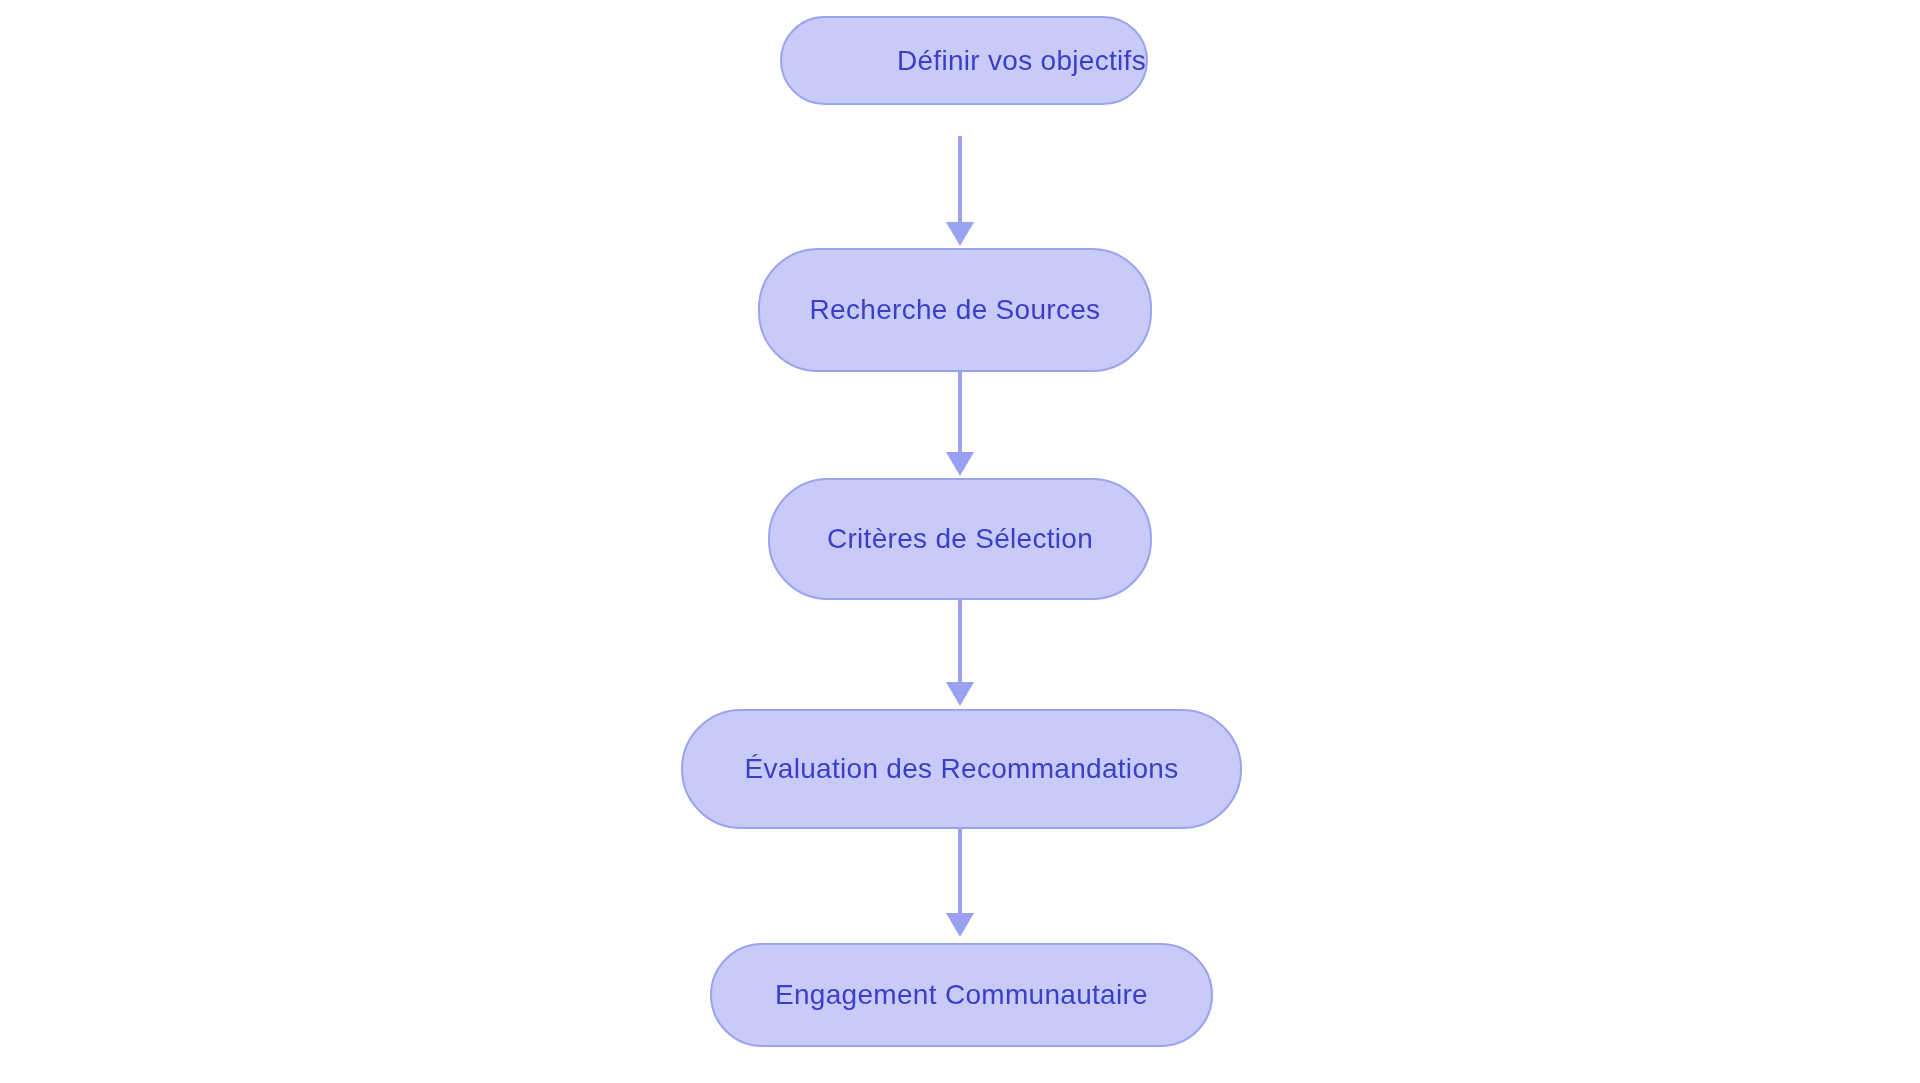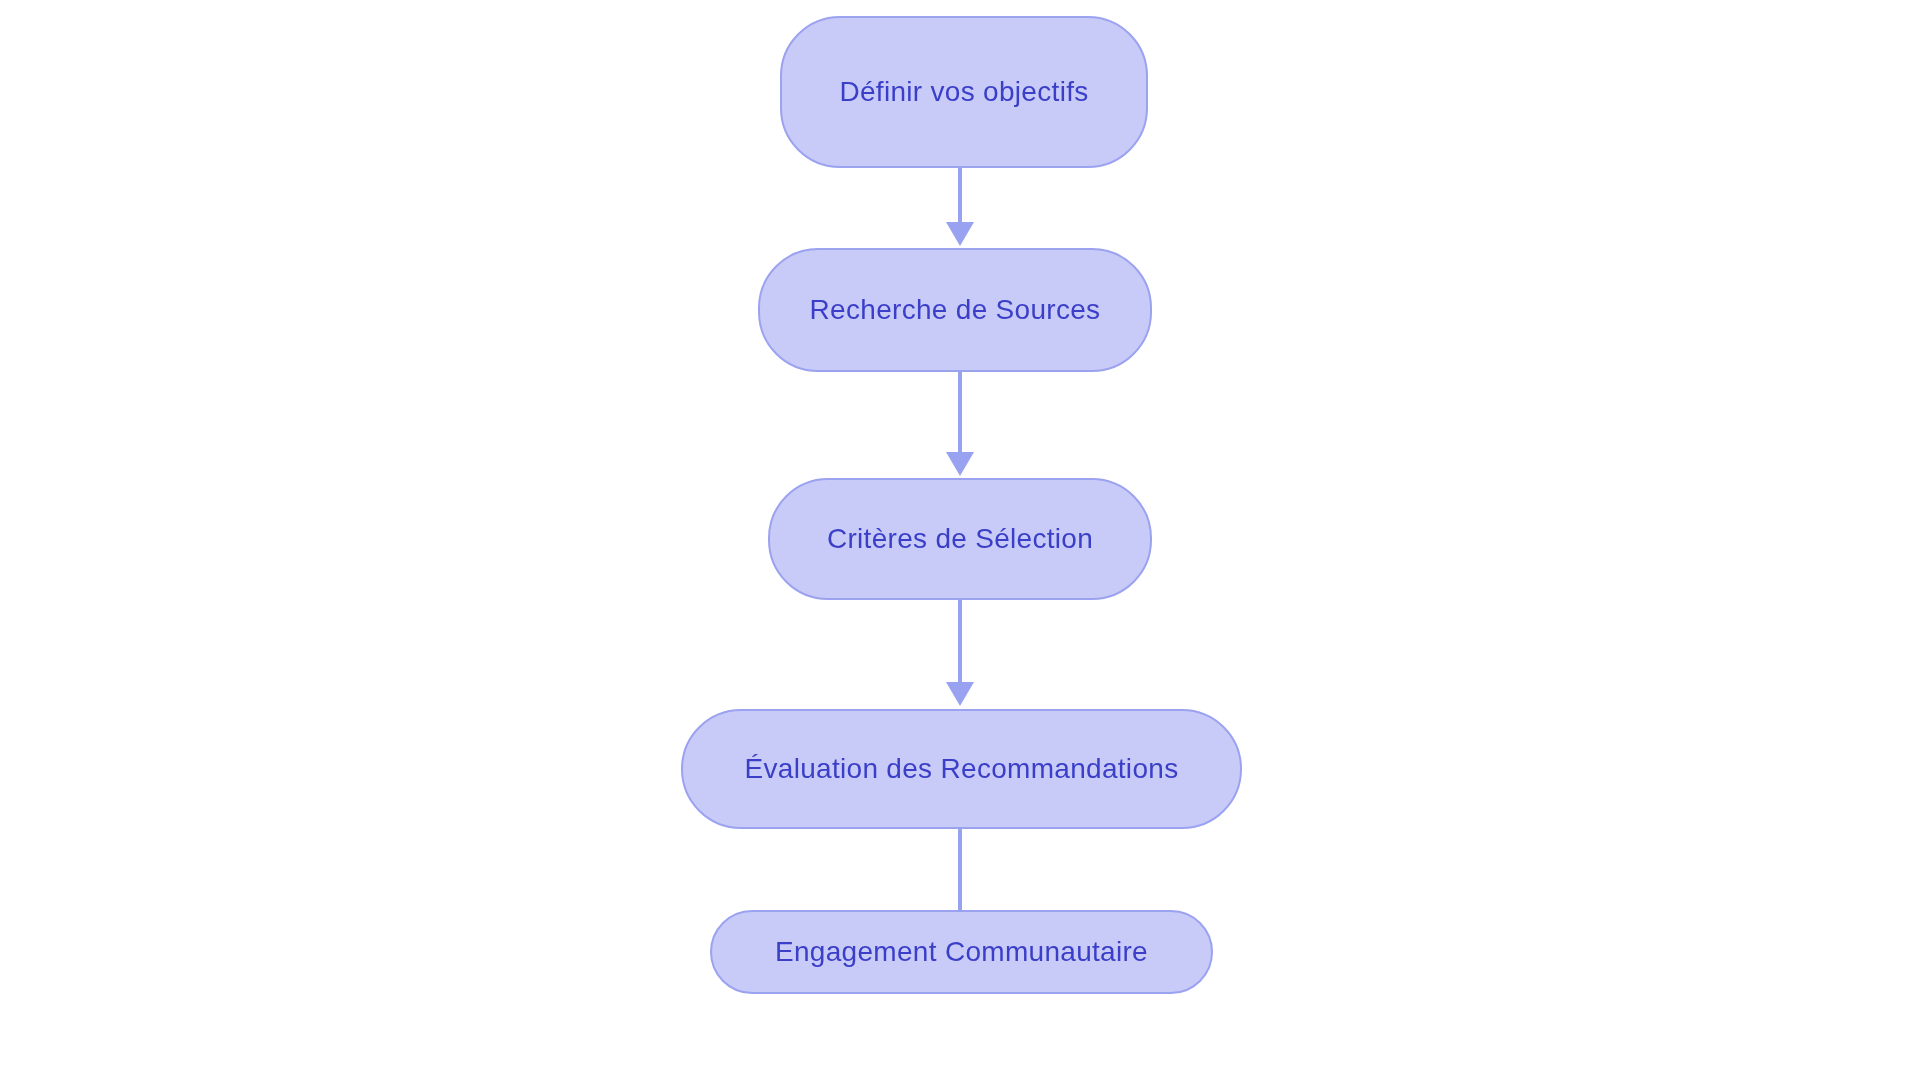--- a/index.html
+++ b/index.html
@@ -41,25 +41,25 @@
     border-radius: 60px;
   }
   .node-label {
     color: var(--node-text);
     font-size: 28px;
     font-weight: 400;
     letter-spacing: 0.3px;
     white-space: nowrap;
     text-align: center;
   }
-  .n1 { left: 780px; top: 16px;  width: 368px; height: 152px; }
+  .n1 { left: 780px; top: 16px;  width: 368px; height: 89px; justify-content: flex-end; }
   .n2 { left: 758px; top: 248px; width: 394px; height: 124px; }
   .n3 { left: 768px; top: 478px; width: 384px; height: 122px; }
   .n4 { left: 681px; top: 709px; width: 561px; height: 120px; }
-  .n5 { left: 710px; top: 910px; width: 503px; height: 84px; }
+  .n5 { left: 710px; top: 943px; width: 503px; height: 104px; }
 </style>
 </head>
 <body>
 
 <div class="canvas">
 
   <svg class="edges-layer" width="1920" height="1083" viewBox="0 0 1920 1083" xmlns="http://www.w3.org/2000/svg">
     <g>
       <line x1="960" y1="136" x2="960" y2="224" stroke="var(--arrow)" stroke-width="4"></line>
       <polygon points="946,222 974,222 960,246" fill="var(--arrow)"></polygon>

